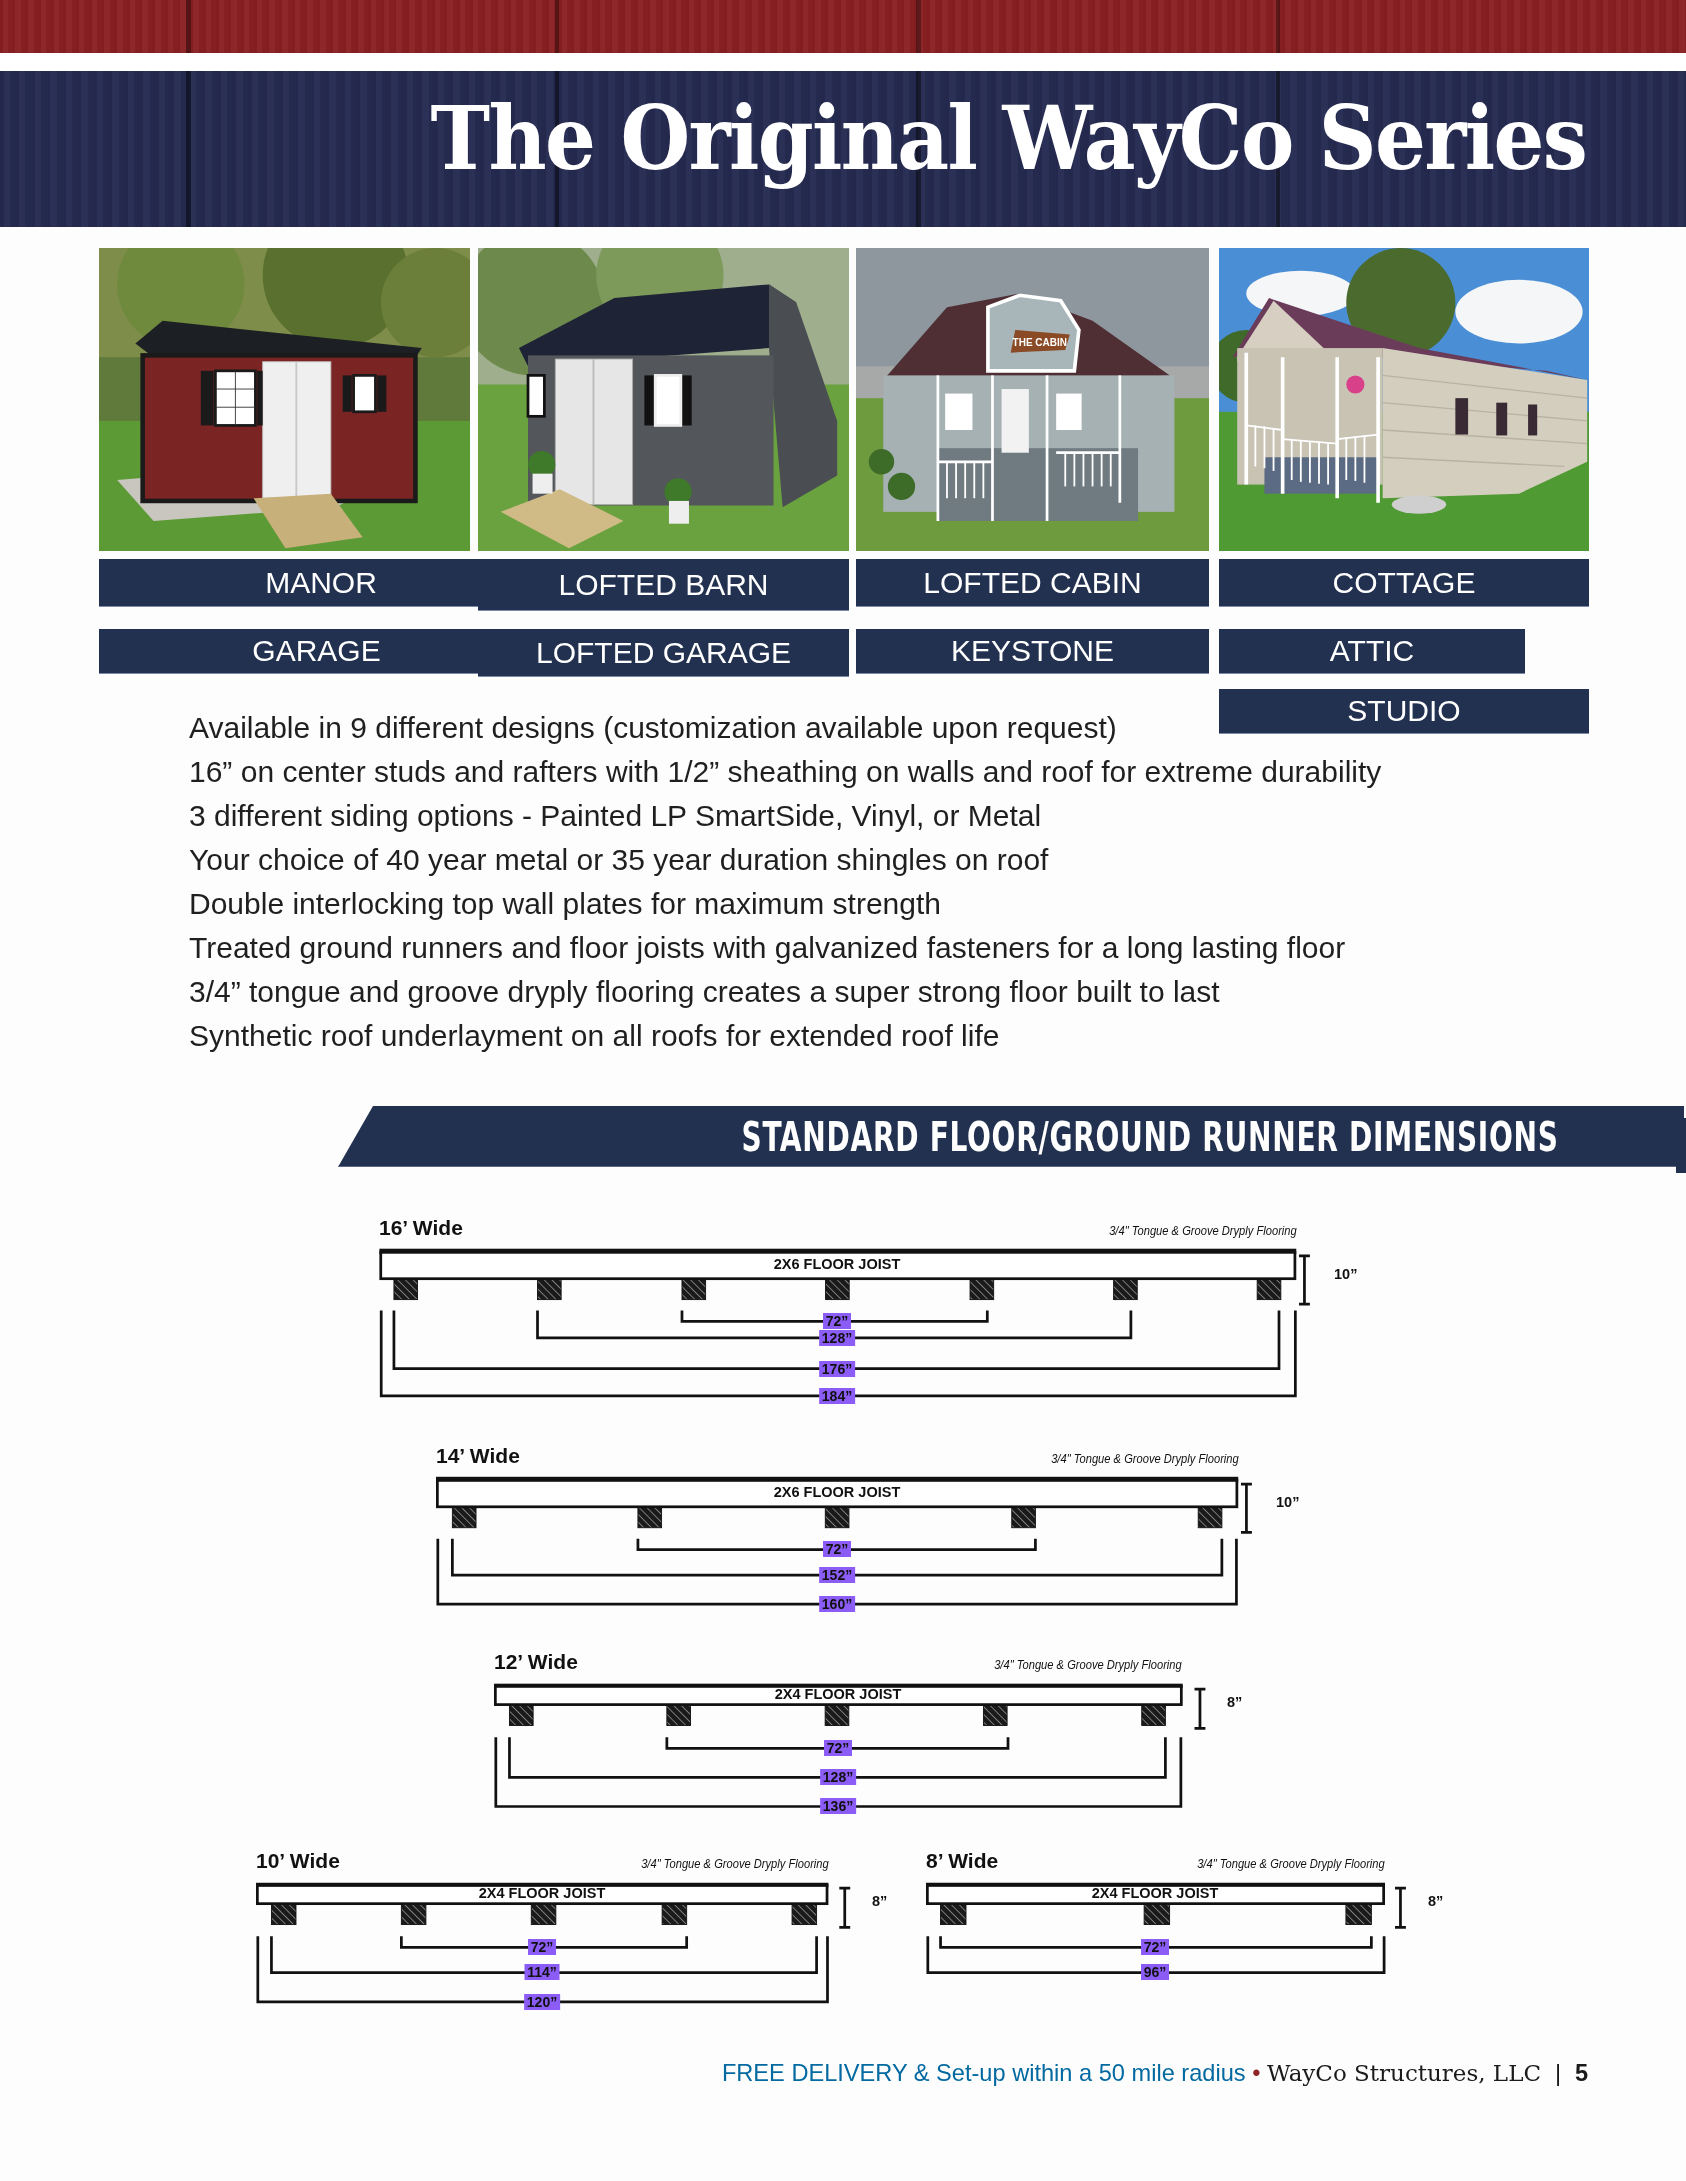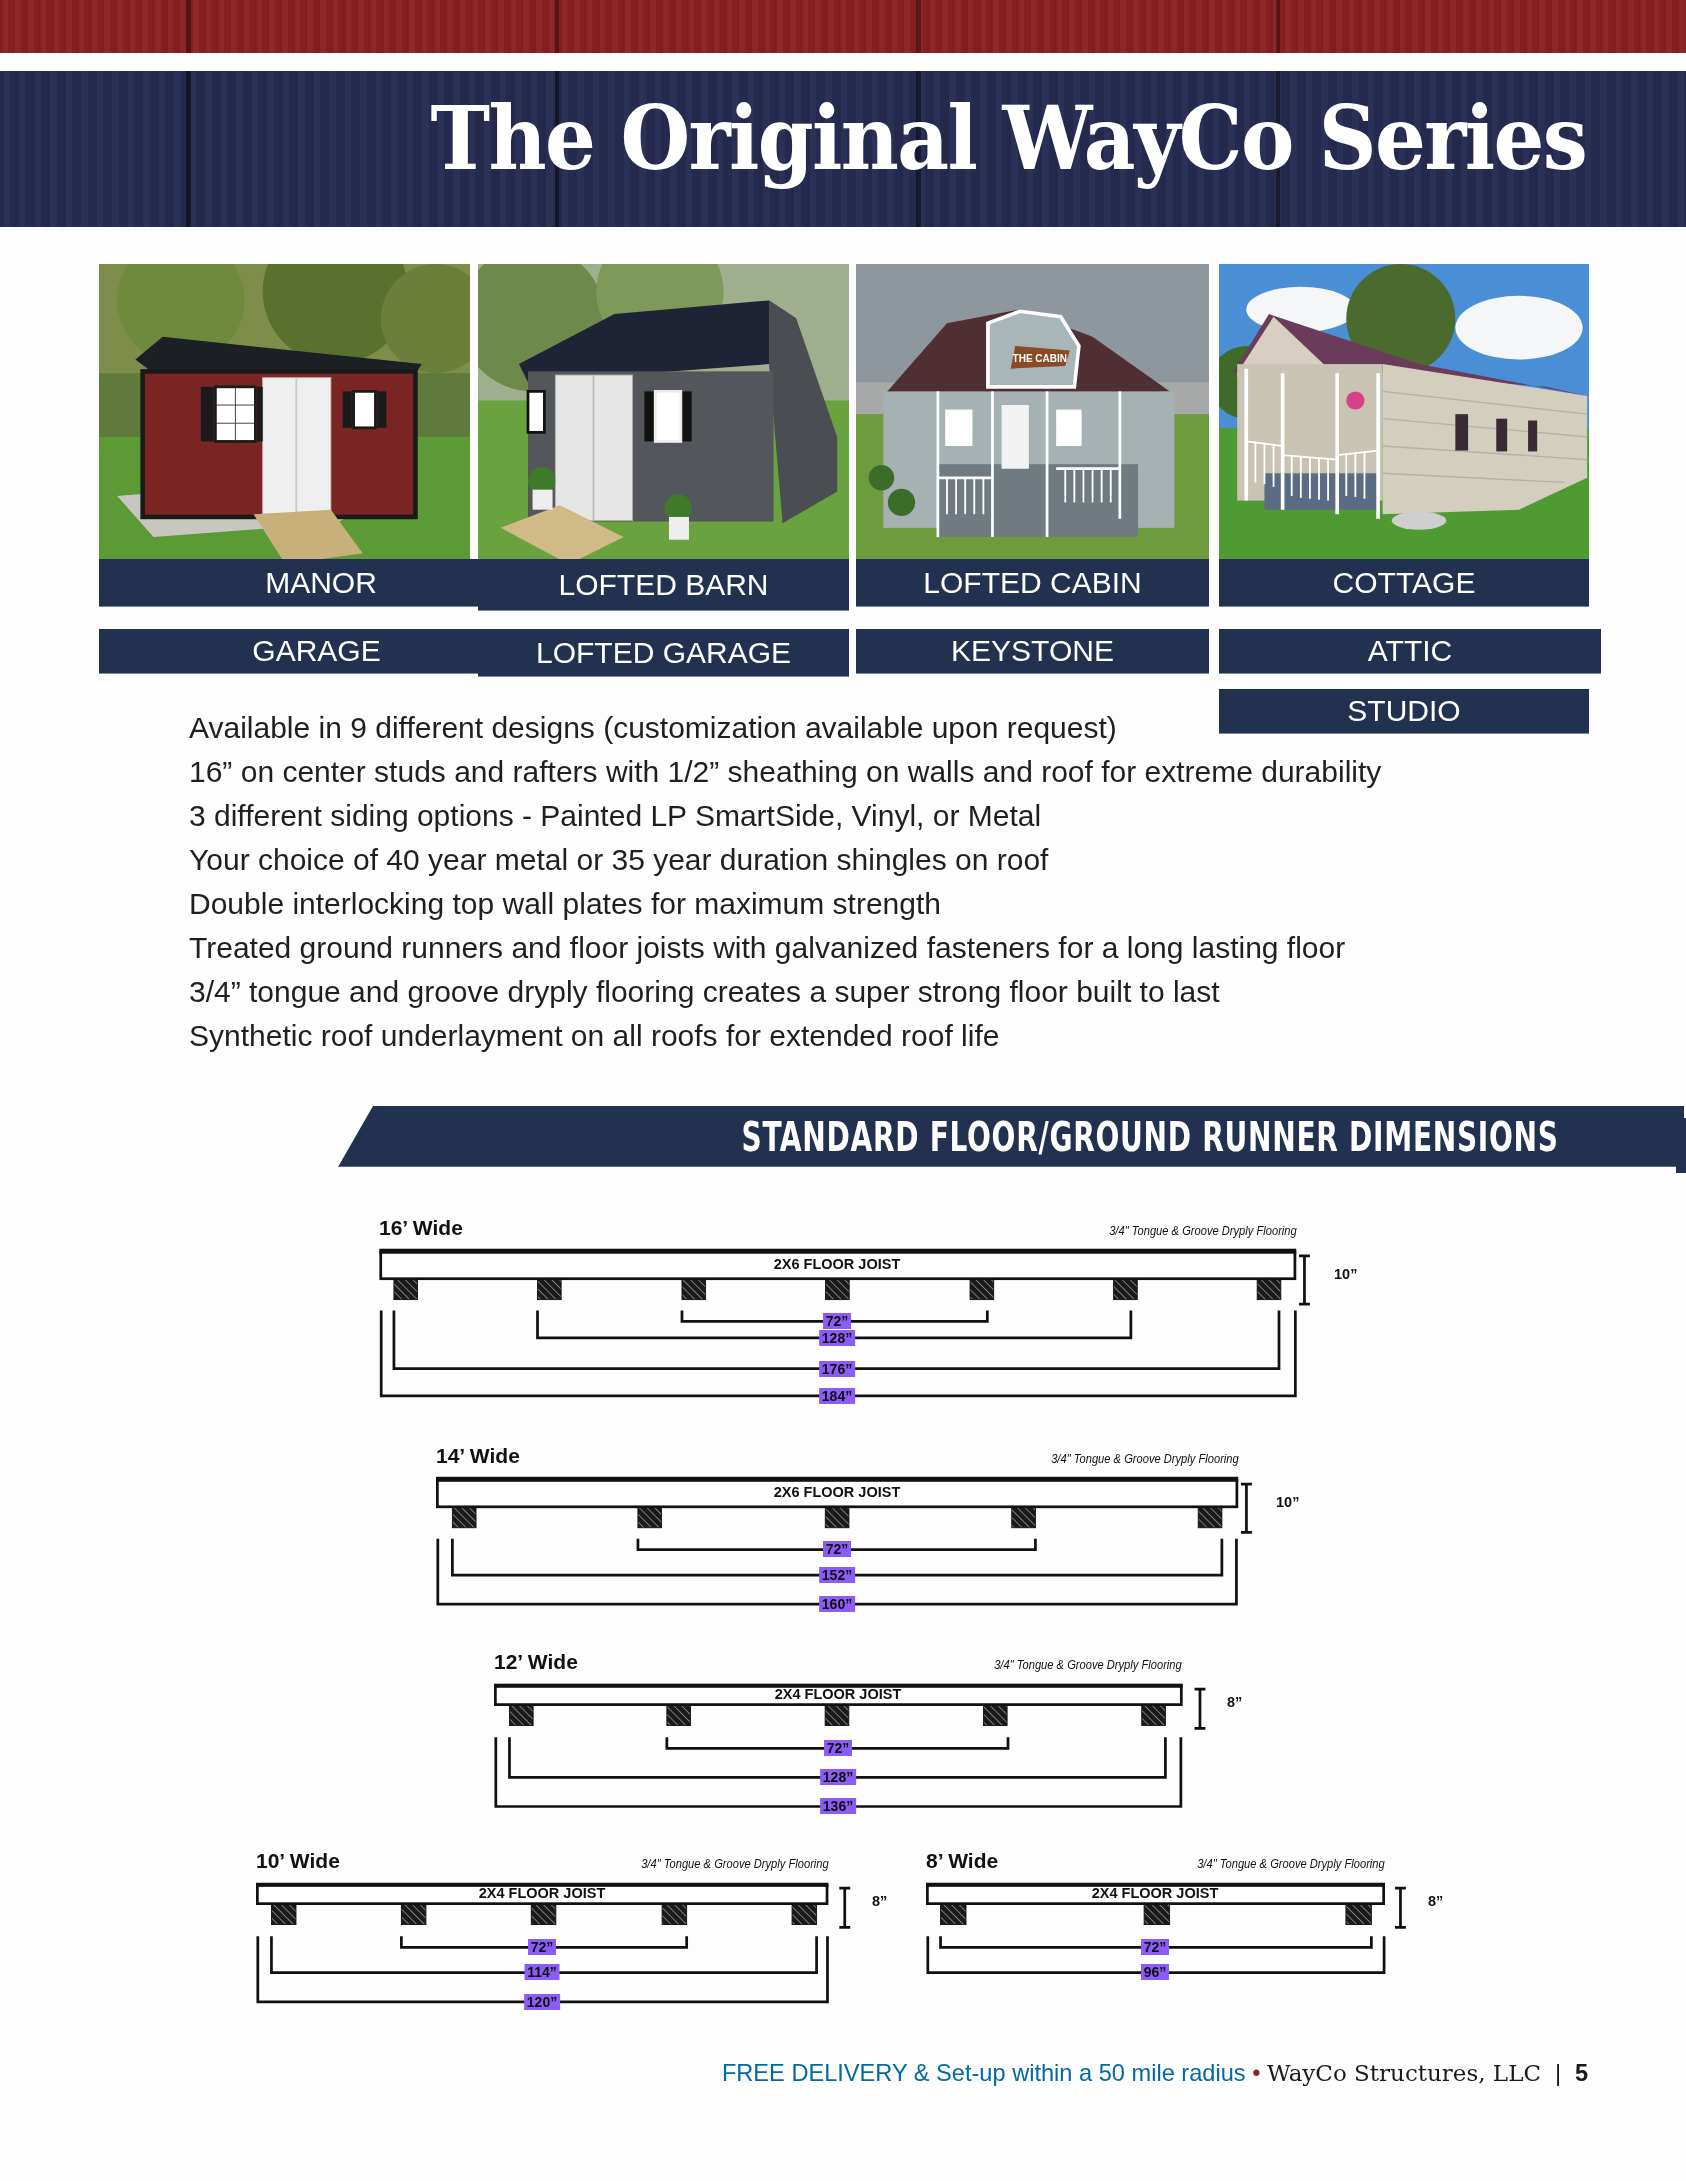--- a/index.html
+++ b/index.html
@@ -36,21 +36,21 @@
   .page-title {
     right: 100px; top: 80px;
     font-family: "DejaVu Serif", "Liberation Serif", serif;
     font-weight: bold; font-size: 87px; letter-spacing: -1.8px;
     color: #ffffff; white-space: nowrap;
     transform: scaleX(0.92); transform-origin: right center;
     line-height: 118px;
   }
 
   
-  .photo { top: 264px; height: 303px; overflow: hidden; }
+  .photo { top: 248px; height: 303px; overflow: hidden; }
   .photo svg { width: 100%; height: 100%; display: block; }
 
   
   .label {
     background: #22314f; color: #ffffff;
     display: flex; align-items: center; justify-content: center;
     font-size: 30px; letter-spacing: 0px;
     border-bottom: 1.8px solid #7b8aa8;
   }
 
@@ -236,21 +236,21 @@
 </div>
 
 <div class="abs label" style="left:99px;top:559px;width:444px;height:47px;">MANOR</div>
 <div class="abs label" style="left:478px;top:559px;width:371px;height:51px;">LOFTED BARN</div>
 <div class="abs label" style="left:856px;top:559px;width:353px;height:47px;">LOFTED CABIN</div>
 <div class="abs label" style="left:1219px;top:559px;width:370px;height:47px;">COTTAGE</div>
 
 <div class="abs label" style="left:99px;top:629px;width:371px;height:44px;padding-left:32px;">GARAGE</div>
 <div class="abs label" style="left:478px;top:629px;width:371px;height:47px;">LOFTED GARAGE</div>
 <div class="abs label" style="left:856px;top:629px;width:353px;height:44px;">KEYSTONE</div>
-<div class="abs label" style="left:1219px;top:629px;width:382px;height:44px;">ATTIC</div>
+<div class="abs label" style="left:1219px;top:629px;width:306px;height:44px;">ATTIC</div>
 
 <div class="abs label" style="left:1219px;top:689px;width:370px;height:44px;">STUDIO</div>
 
 <div class="abs bullets">
   <div class="bullet">Available in 9 different designs (customization available upon request)</div>
   <div class="bullet">16” on center studs and rafters with 1/2” sheathing on walls and roof for extreme durability</div>
   <div class="bullet">3 different siding options - Painted LP SmartSide, Vinyl, or Metal</div>
   <div class="bullet">Your choice of 40 year metal or 35 year duration shingles on roof</div>
   <div class="bullet">Double interlocking top wall plates for maximum strength</div>
   <div class="bullet">Treated ground runners and floor joists with galvanized fasteners for a long lasting floor</div>

